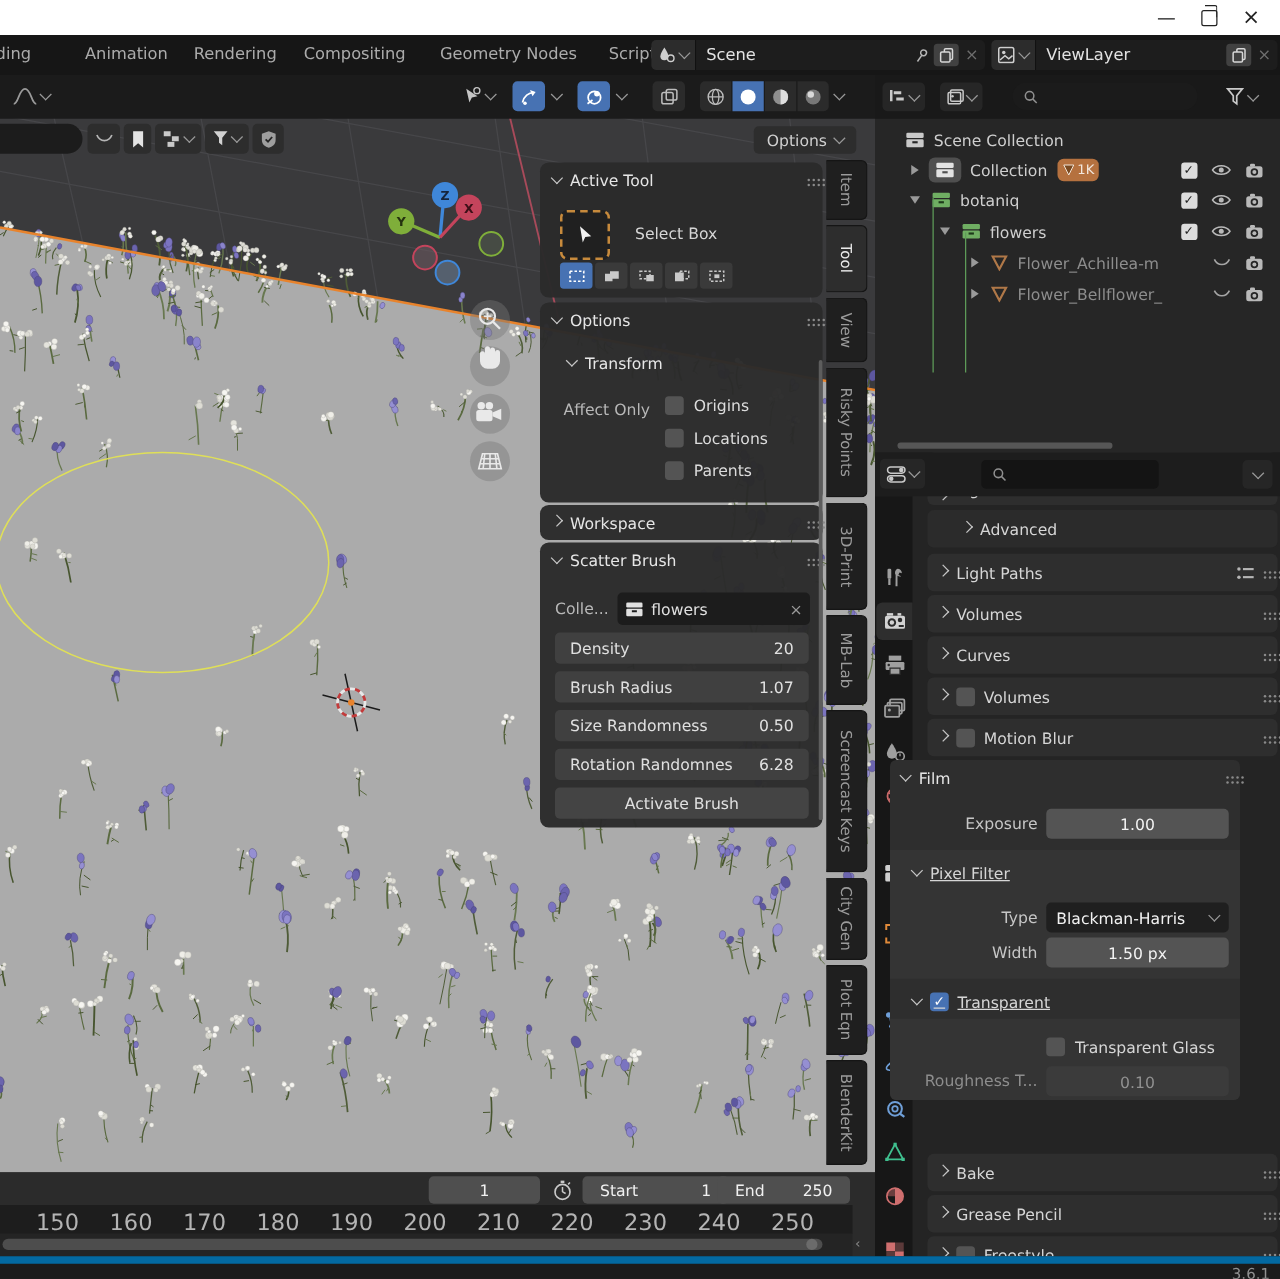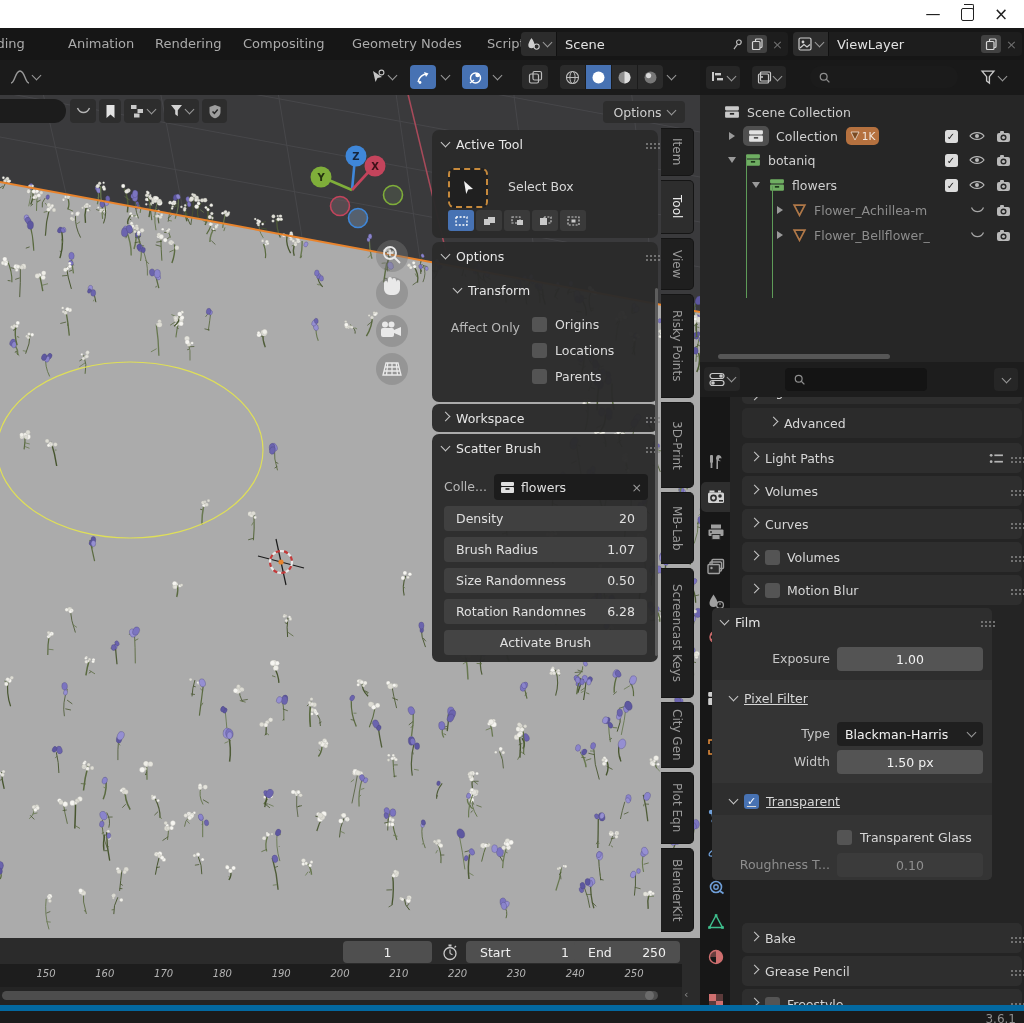--- a/index.html
+++ b/index.html
@@ -86,21 +86,21 @@
   .flab{position:absolute;right:162px;top:0;height:26px;line-height:26px;color:#c6c6c6;white-space:nowrap;}
   .ffield{position:absolute;left:125px;width:146px;height:24px;top:1px;background:#545454;border-radius:4px;
           color:#f2f2f2;display:flex;align-items:center;justify-content:center;}
   .fdrop{background:#1f1f1f;justify-content:flex-start;padding:0 8px;box-sizing:border-box;gap:5px;}
   .subhead{position:absolute;left:18px;display:flex;align-items:center;gap:7px;height:28px;color:#d6d6d6;text-decoration:underline;}
   
   .timeline{left:0;top:938px;width:700px;height:67px;background:#2b2b2b;}
   .tl-field{position:absolute;height:22px;background:#4f4f4f;border-radius:4px;color:#f0f0f0;font-size:12.5px;
             display:flex;align-items:center;justify-content:center;top:3px;}
   .ruler{position:absolute;left:0;top:26px;width:682px;height:23px;background:#1d1d1d;}
-  .rnum{position:absolute;top:4px;transform:translateX(-50%);color:#b4b4b4;font-size:10px;font-style:italic;}
+  .rnum{position:absolute;top:4px;transform:translateX(-50%);color:#b4b4b4;font-size:18px;}
   .statusbar{left:0;top:1005px;width:1024px;height:18px;background:#1b1b1b;border-top:6px solid #0369a1;z-index:10;}
   .ver{position:absolute;right:8px;top:1px;color:#909090;font-size:12px;}
   svg{display:block;}
 </style>
 </head>
 <body>
 
 <div class="abs titlebar">
   <div class="abs" style="right:6px;top:0;display:flex;">
     <div class="winbtn">—</div>

